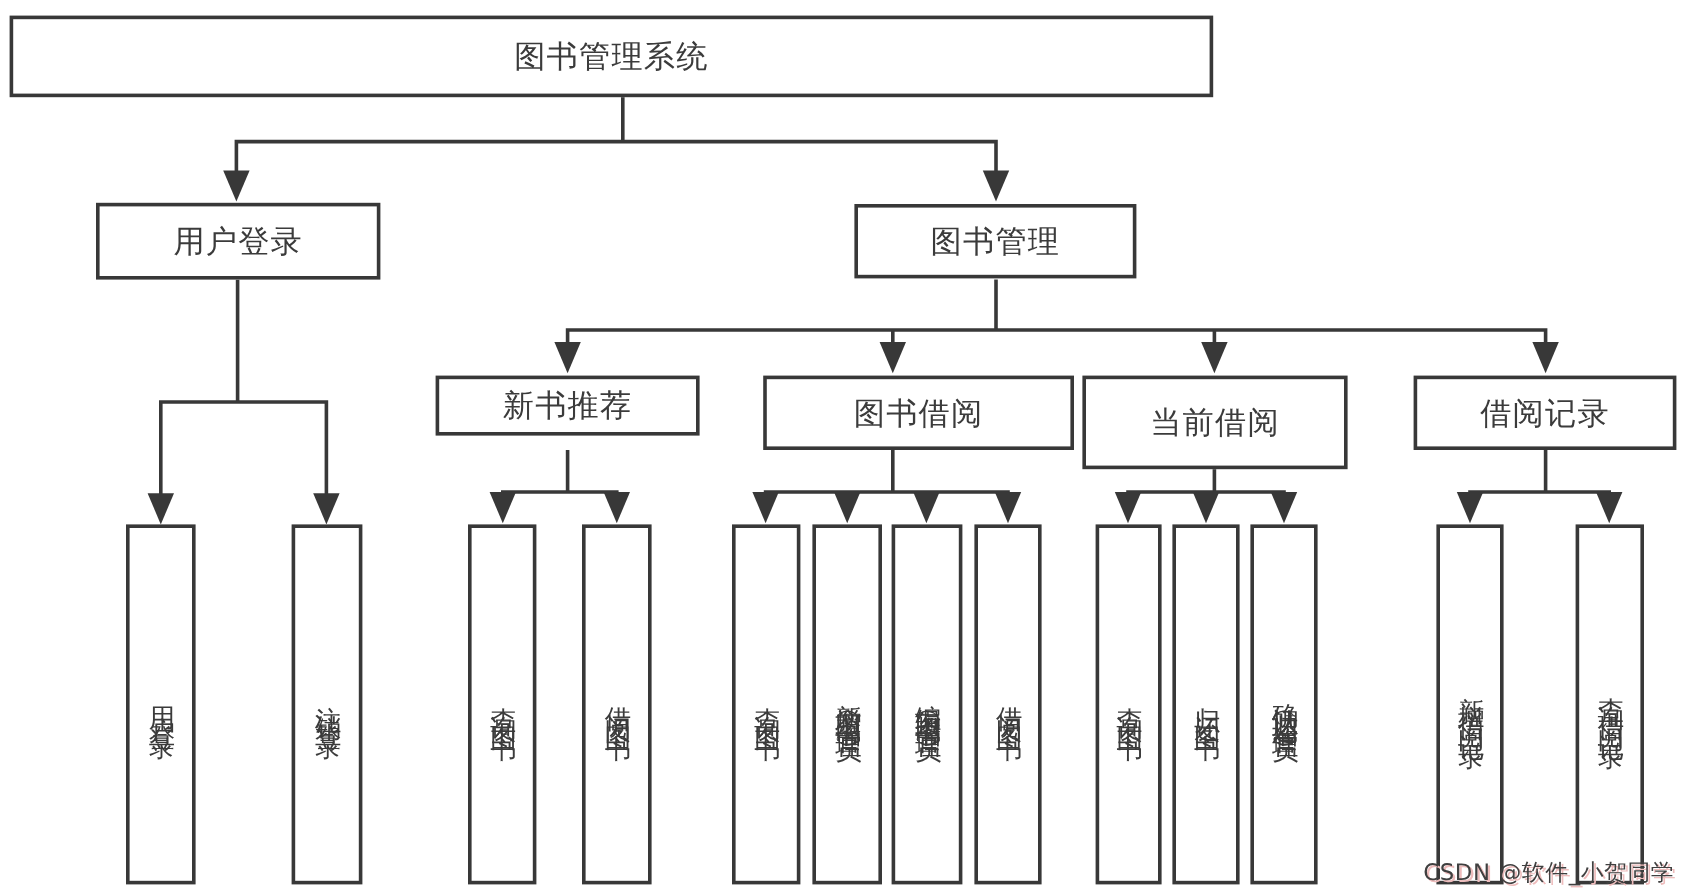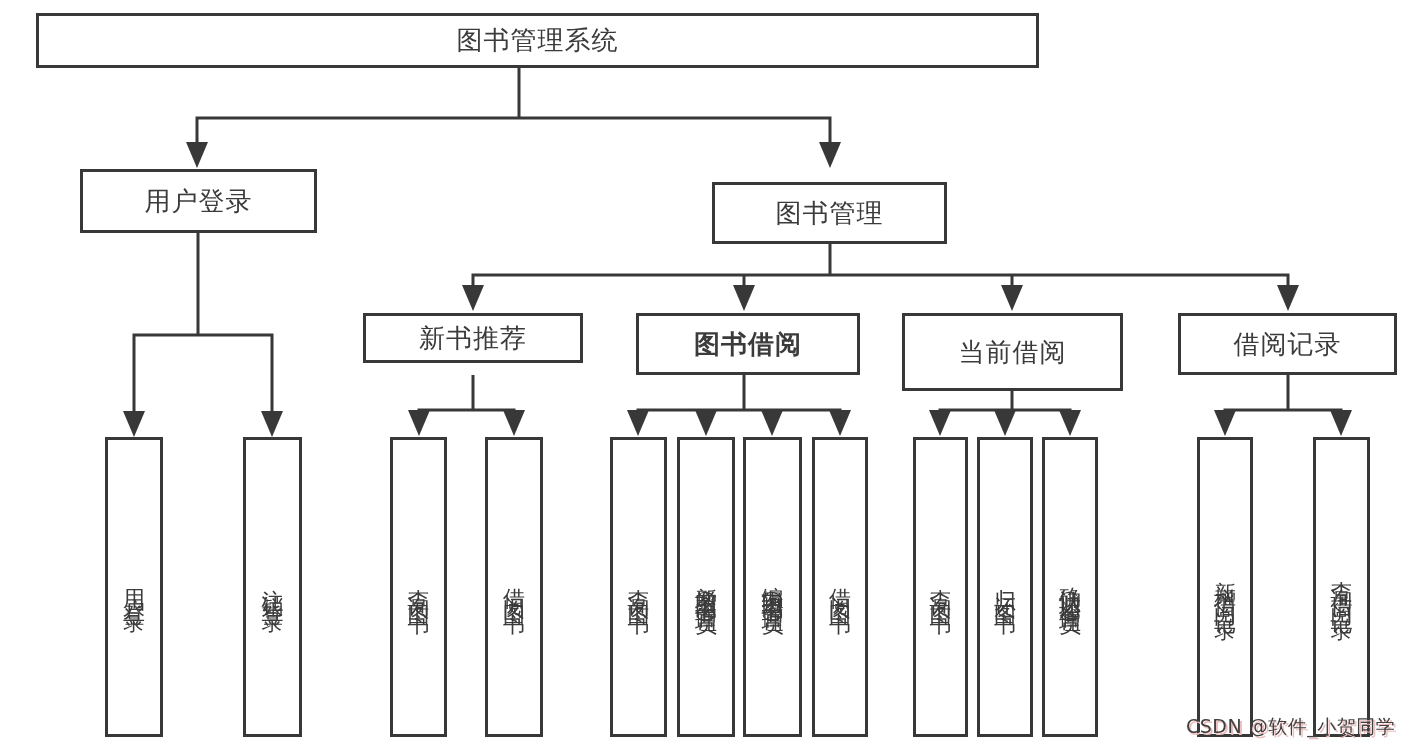--- a/index.html
+++ b/index.html
@@ -34,25 +34,25 @@
   .node.v .lbl {
     writing-mode: vertical-rl;
     text-orientation: mixed;
     letter-spacing: 8px;
     line-height: 1;
     white-space: nowrap;
   }
   .node.v.tight .lbl { letter-spacing: 4px; }
 
   
-  #n-root    { left: 36px;   top: 13px;  width: 1003px; height: 55px; align-items: center; }
+  #n-root    { left: 8px;   top: 13px;  width: 1003px; height: 68px; align-items: center; }
   #n-login   { left: 80px;   top: 169px; width: 237px;  height: 64px; }
-  #n-mgmt    { left: 712px;  top: 182px; width: 235px;  height: 62px; }
+  #n-mgmt    { left: 712px;  top: 170px; width: 235px;  height: 62px; }
   #n-rec     { left: 363px;  top: 313px; width: 220px;  height: 50px; }
-  #n-borrow  { left: 636px;  top: 313px; width: 224px;  height: 62px; font-weight: bold; }
+  #n-borrow  { left: 636px;  top: 313px; width: 259px;  height: 62px; }
   #n-current { left: 902px;  top: 313px; width: 221px;  height: 78px; }
   #n-record  { left: 1178px; top: 313px; width: 219px;  height: 62px; }
 
   .leaf { top: 437px; height: 300px; }
   #l1  { left: 105px;  width: 58px; }
   #l2  { left: 243px;  width: 59px; }
   #l3  { left: 390px;  width: 57px; }
   #l4  { left: 485px;  width: 58px; }
   #l5  { left: 610px;  width: 57px; }
   #l6  { left: 677px;  width: 58px; }

